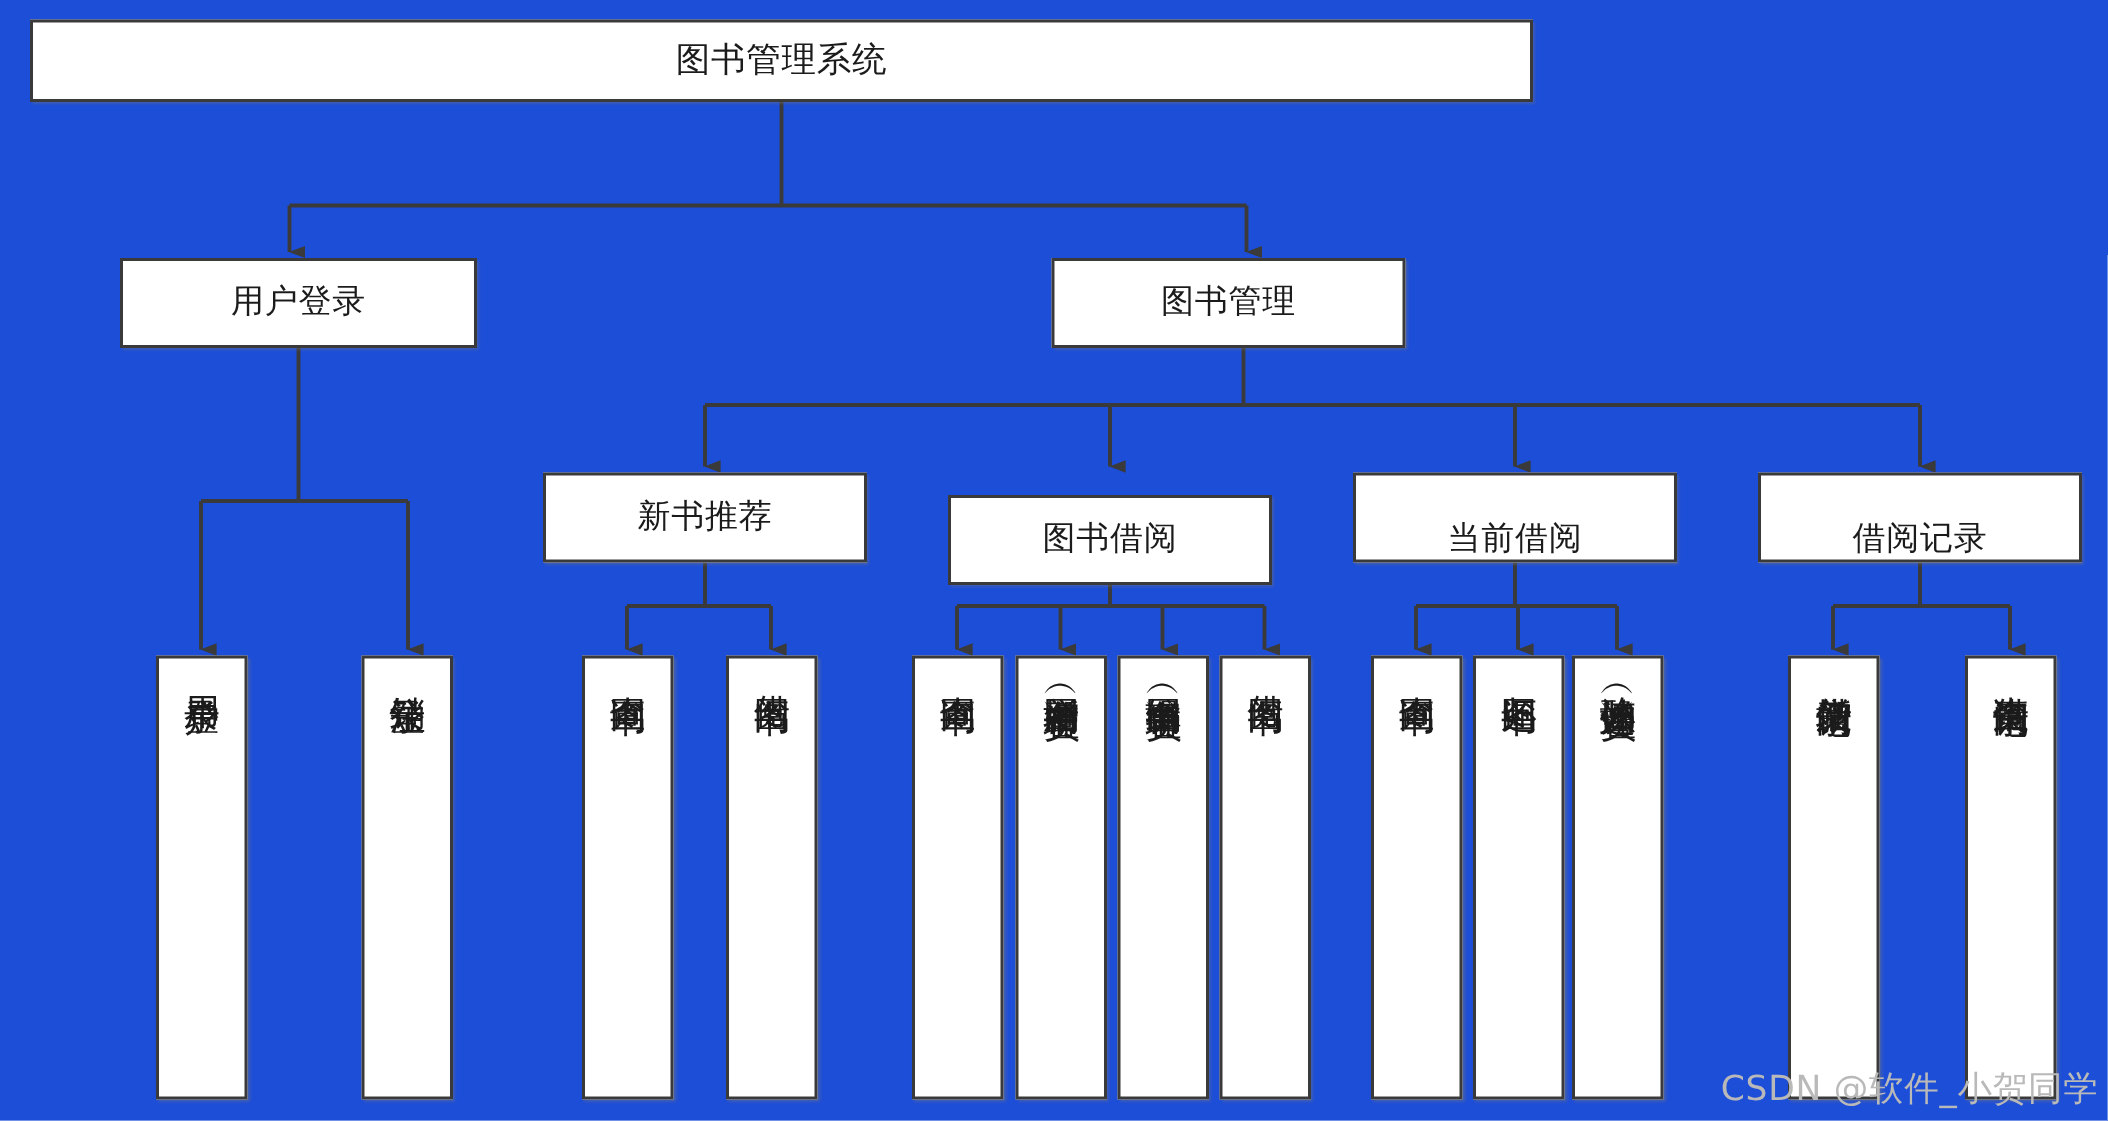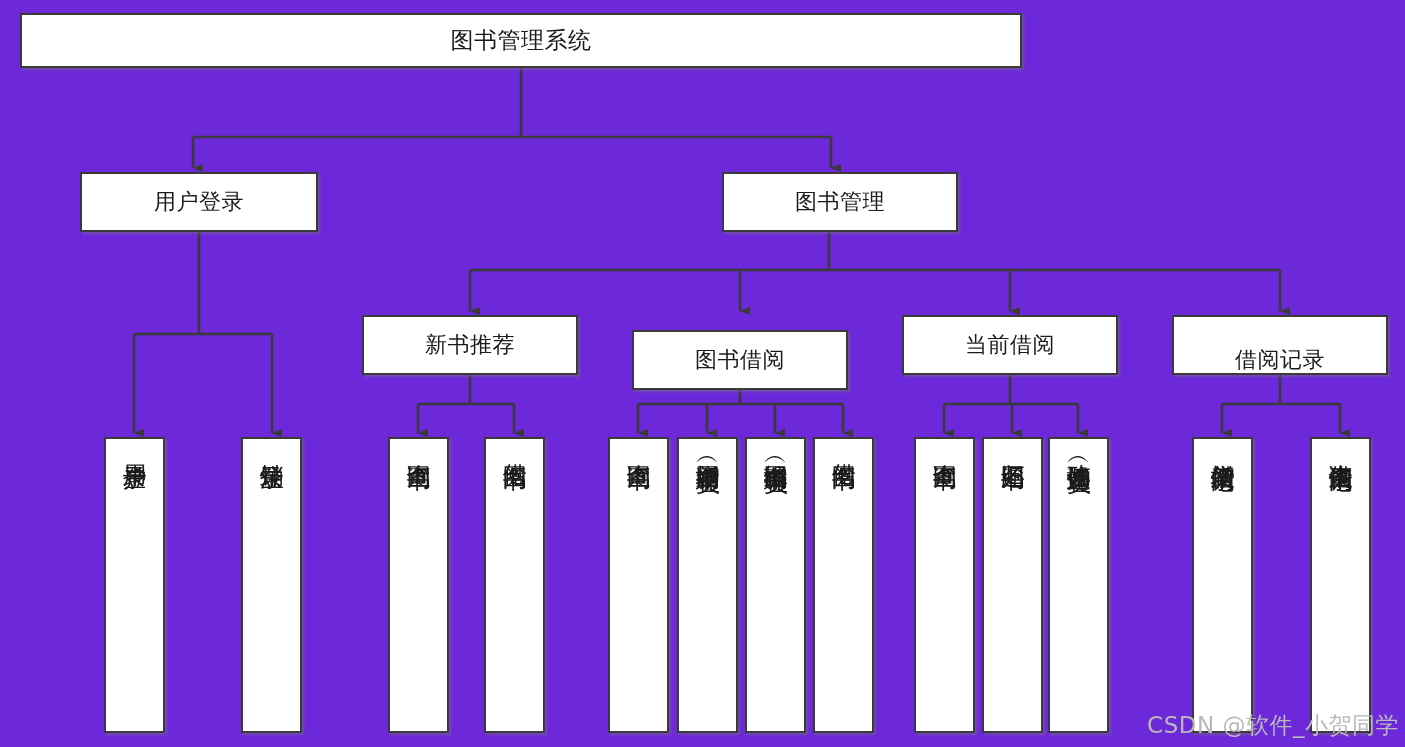--- a/index.html
+++ b/index.html
@@ -11,21 +11,21 @@
   body {
     font-family: "DejaVu Sans", "Liberation Sans", sans-serif;
     width: 1405px;
     height: 747px;
     overflow: hidden;
   }
   #diagram-root {
     position: relative;
     width: 1405px;
     height: 747px;
-    background: #6d28d9;
+    background: #1d4ed8;
   }
   #edge-layer {
     position: absolute;
     left: 0;
     top: 0;
     width: 1405px;
     height: 747px;
   }
   .node {
     position: absolute;
@@ -135,31 +135,31 @@
     </g>
   </svg>
 
   <div class="node node-root" id="node-root" style="left: 20px; top: 13px; width: 1002px; height: 55px;">
     <span class="label">图书管理系统</span>
   </div>
 
   <div class="node node-l2" style="left: 80px; top: 172px; width: 238px; height: 60px;">
     <span class="label">用户登录</span>
   </div>
-  <div class="node node-l2" style="left: 722px; top: 172px; width: 236px; height: 60px;">
+  <div class="node node-l2" style="left: 701px; top: 172px; width: 236px; height: 60px;">
     <span class="label">图书管理</span>
   </div>
 
   <div class="node node-l3" style="left: 362px; top: 315px; width: 216px; height: 60px;">
     <span class="label">新书推荐</span>
   </div>
   <div class="node node-l3" style="left: 632px; top: 330px; width: 216px; height: 60px;">
     <span class="label">图书借阅</span>
   </div>
-  <div class="node node-l3" style="left: 902px; top: 315px; width: 216px; height: 60px;">
+  <div class="node node-l3" style="left: 902px; top: 315px; width: 216px; height: 60px; align-items: flex-end;">
     <span class="label">当前借阅</span>
   </div>
   <div class="node node-l3" style="left: 1172px; top: 315px; width: 216px; height: 60px; align-items: flex-end;">
     <span class="label">借阅记录</span>
   </div>
 
   <div class="node node-leaf" style="left: 104px; top: 437px; width: 61px; height: 296px;">
     <span class="label">用户登录</span>
   </div>
   <div class="node node-leaf" style="left: 241px; top: 437px; width: 61px; height: 296px;">

